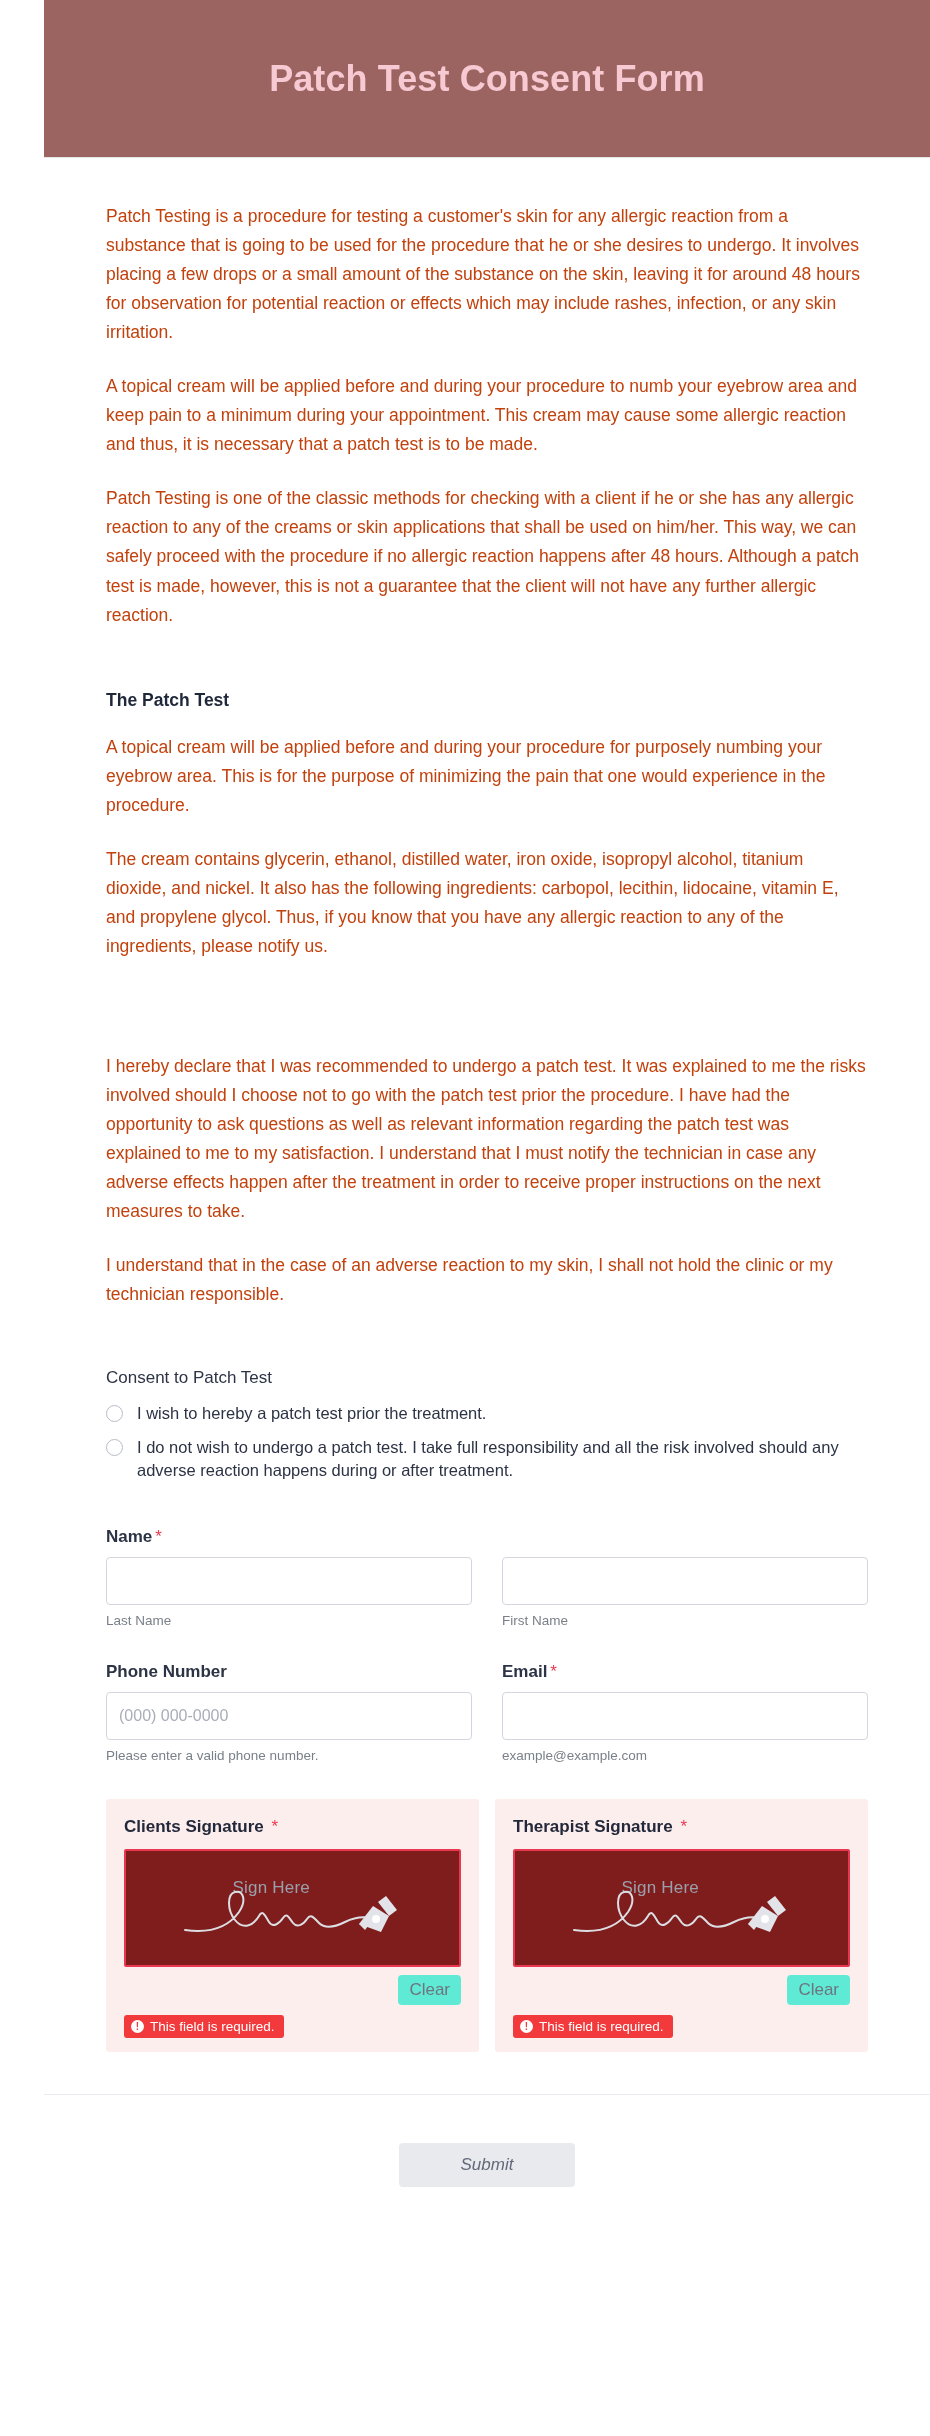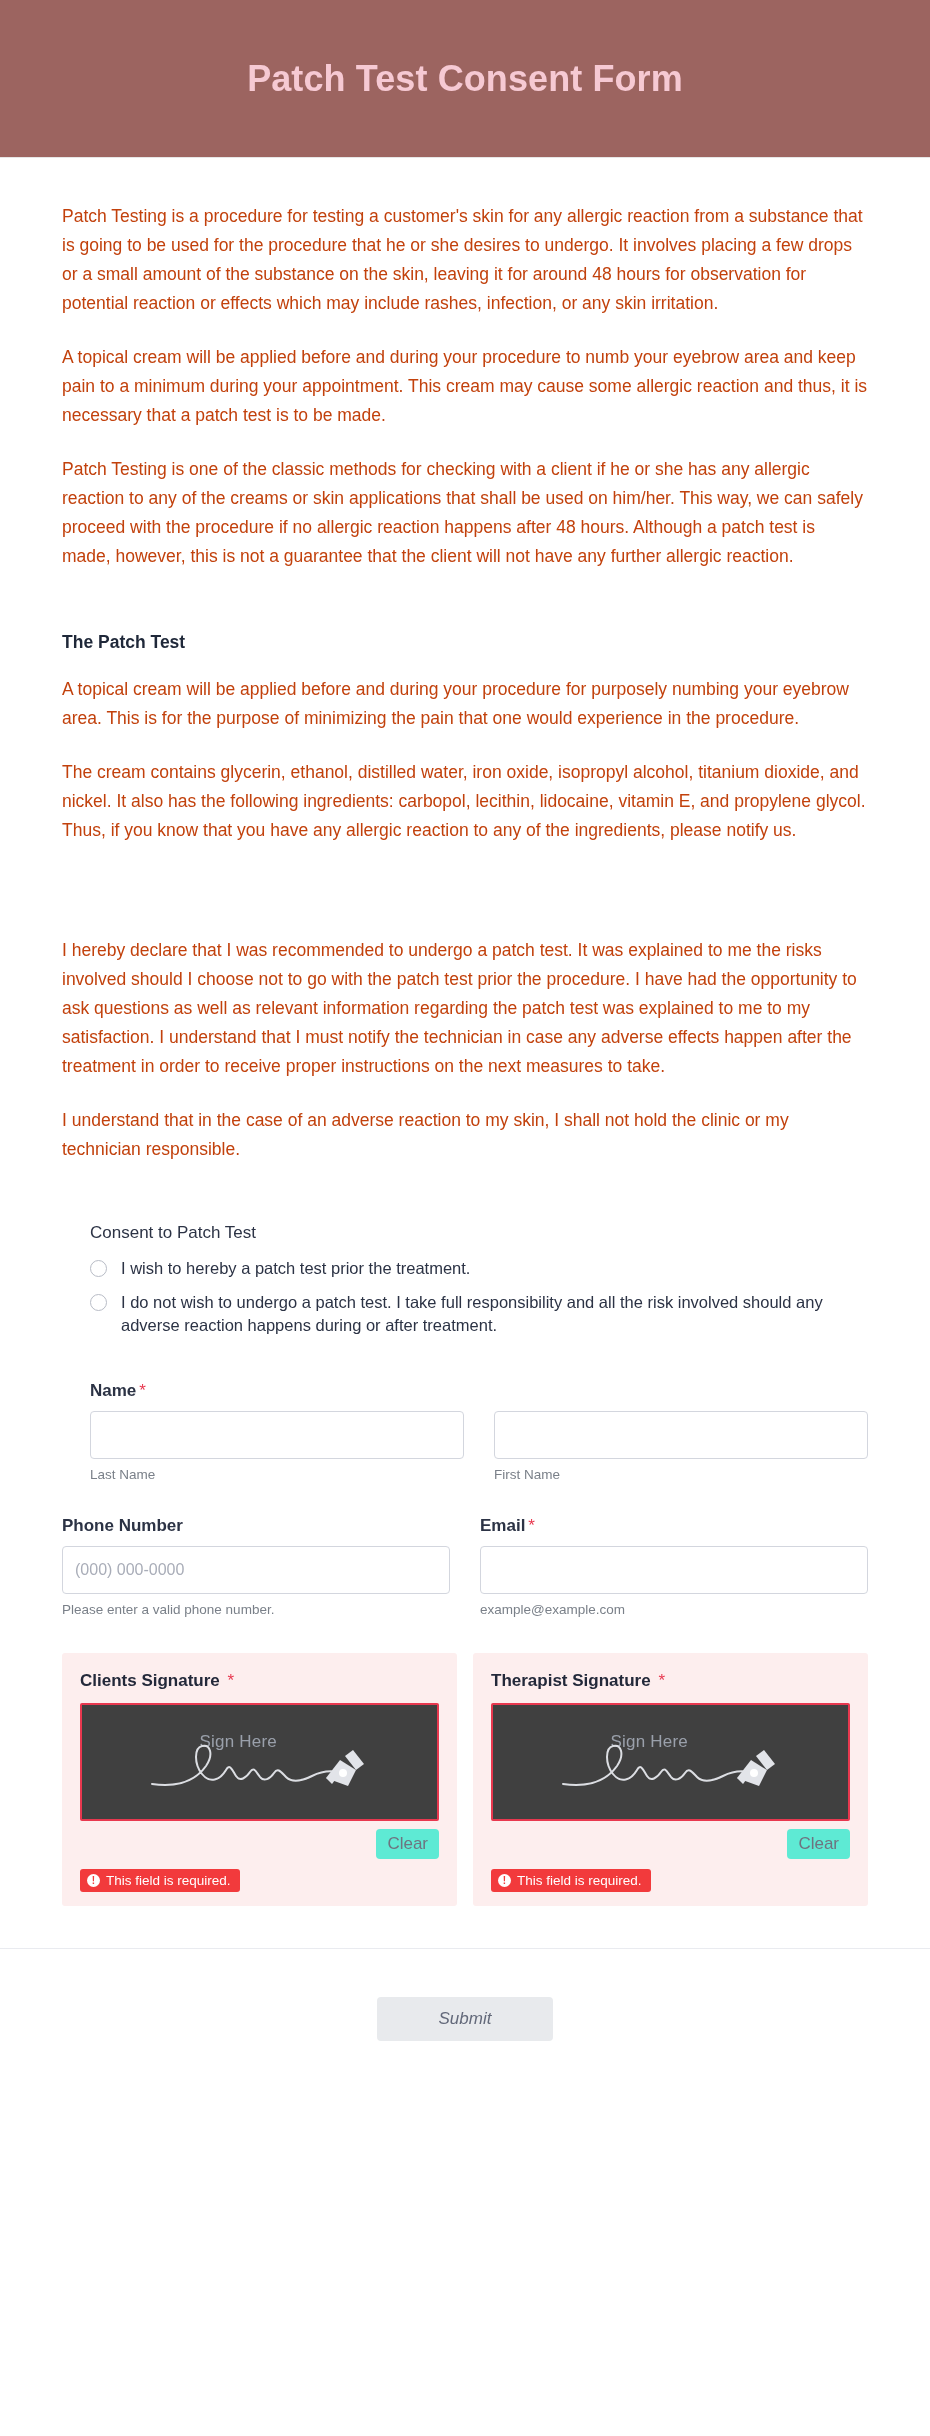--- a/index.html
+++ b/index.html
@@ -5,21 +5,21 @@
   * { box-sizing: border-box; }
   html, body { margin: 0; padding: 0; }
   body {
     width: 930px;
     background: #ffffff;
     font-family: "Liberation Sans", sans-serif;
     color: #2c3345;
     -webkit-font-smoothing: antialiased;
   }
 
-  .page { width: 930px; min-height: 2436px; position: relative; background: #fff; }
+  .page { width: 930px; min-height: 2436px; position: relative; background: #fff; padding-left: 44px; }
 
   
   .form-header {
     background: #9c6460;
     height: 158px;
     display: flex;
     align-items: center;
     justify-content: center;
     border-bottom: 1px solid #e6e6e6;
   }
@@ -51,21 +51,21 @@
     font-weight: bold;
     color: #1f2839;
     text-align: left;
     margin: 60px 0 22px 0;
   }
 
   .gap-lg { height: 58px; }
   .gap-md { height: 34px; }
 
   
-  .field-block { margin-bottom: 0; margin-left: 28px; }
+  .field-block { margin-bottom: 0; }
   .field-label {
     font-size: 17px;
     color: #2c3345;
     font-weight: normal;
     margin: 0 0 14px 0;
     display: block;
   }
   .req-star { color: #e8384f; font-weight: normal; margin-left: 3px; }
 
   .radio-row {
@@ -139,21 +139,21 @@
   }
   .sig-label {
     font-size: 17px;
     font-weight: bold;
     color: #23293a;
     margin: 0 0 12px 0;
     display: block;
   }
   .sig-canvas {
     position: relative;
-    background: #404040;
+    background: #7f1d1d;
     border: 2px solid #e8384f;
     border-radius: 2px;
     height: 118px;
     overflow: hidden;
   }
   .sig-placeholder {
     position: absolute;
     left: 0; right: 0; top: 50%;
     transform: translateY(-50%);
     display: flex;

